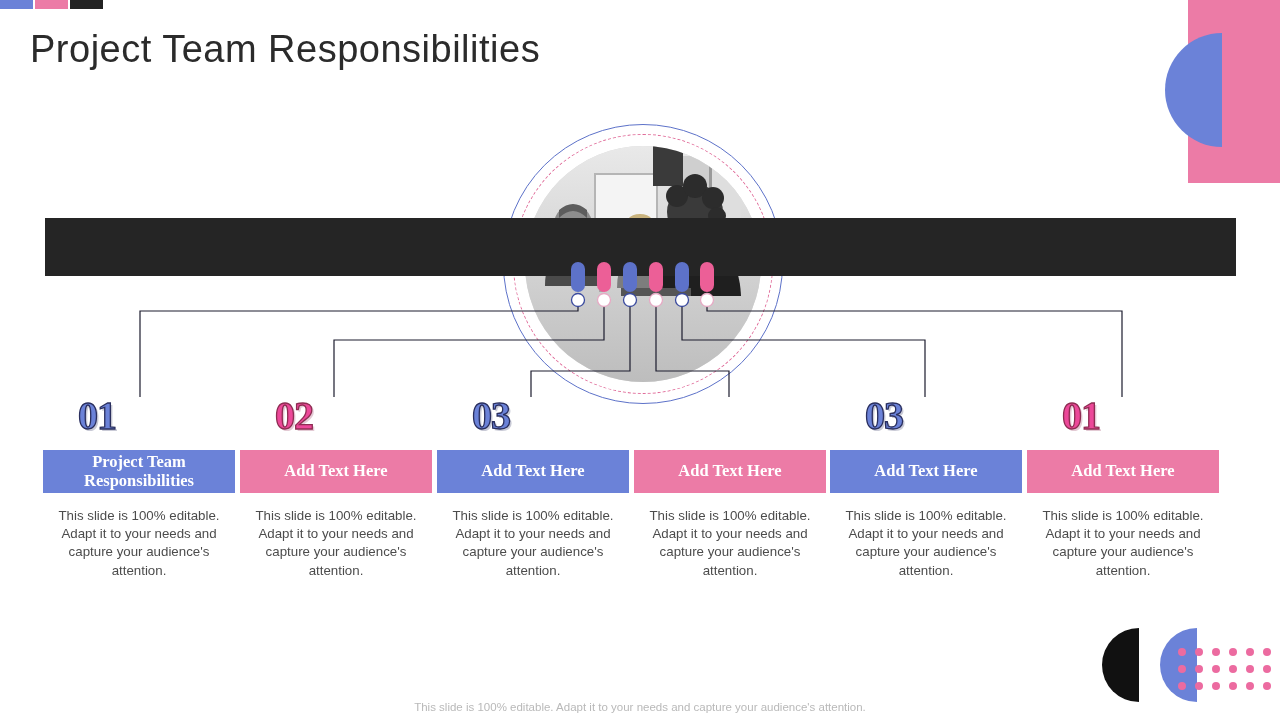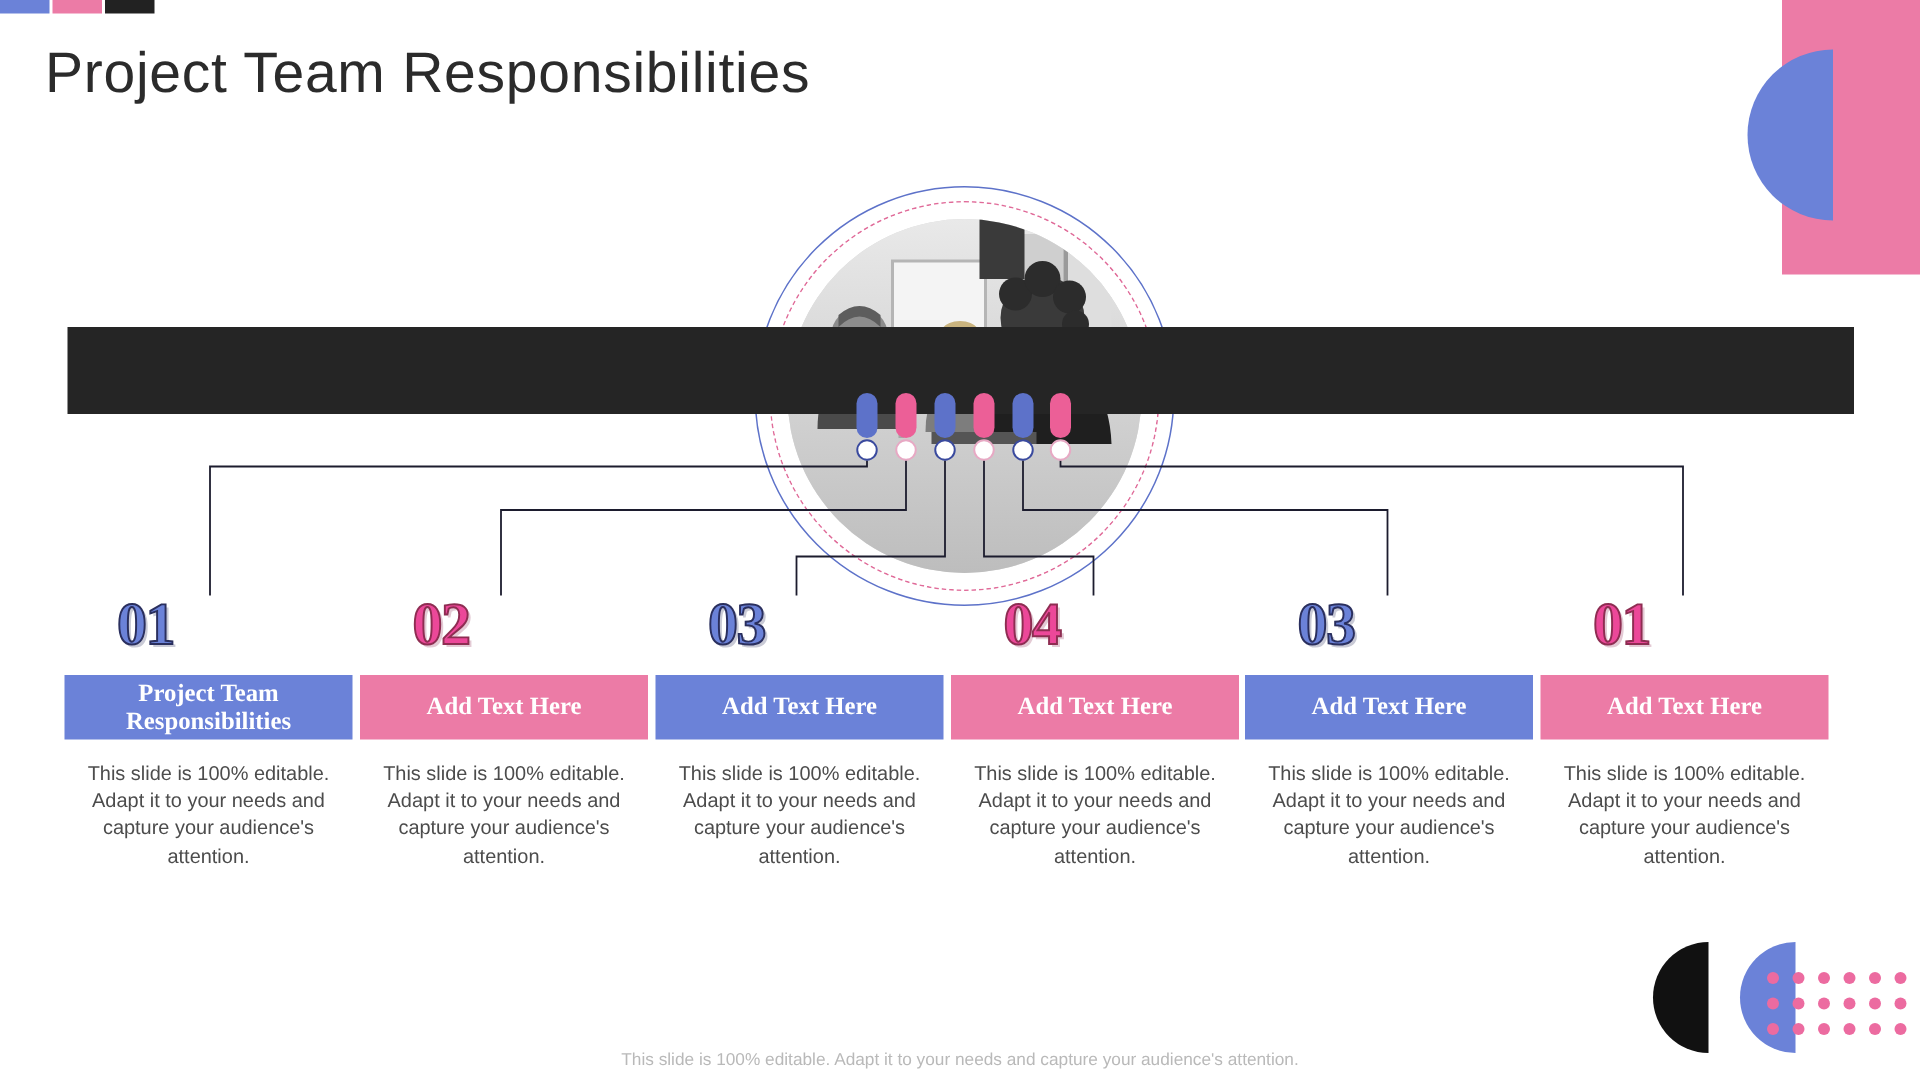--- a/index.html
+++ b/index.html
@@ -240,21 +240,20 @@
   <div class="body-text" style="left:53px; width:172px;">This slide is 100% editable. Adapt it to your needs and capture your audience's attention.</div>
 
   <div class="num pink" style="left:275px;">02</div>
   <div class="label-bar pink" style="left:240px; width:192px;">Add Text Here</div>
   <div class="body-text" style="left:250px; width:172px;">This slide is 100% editable. Adapt it to your needs and capture your audience's attention.</div>
 
   <div class="num blue" style="left:472px;">03</div>
   <div class="label-bar blue" style="left:437px; width:192px;">Add Text Here</div>
   <div class="body-text" style="left:447px; width:172px;">This slide is 100% editable. Adapt it to your needs and capture your audience's attention.</div>
 
-  <div class="num pink" style="left:669px;">04</div>
   <div class="label-bar pink" style="left:634px; width:192px;">Add Text Here</div>
   <div class="body-text" style="left:644px; width:172px;">This slide is 100% editable. Adapt it to your needs and capture your audience's attention.</div>
 
   <div class="num blue" style="left:865px;">03</div>
   <div class="label-bar blue" style="left:830px; width:192px;">Add Text Here</div>
   <div class="body-text" style="left:840px; width:172px;">This slide is 100% editable. Adapt it to your needs and capture your audience's attention.</div>
 
   <div class="num pink" style="left:1062px;">01</div>
   <div class="label-bar pink" style="left:1027px; width:192px;">Add Text Here</div>
   <div class="body-text" style="left:1037px; width:172px;">This slide is 100% editable. Adapt it to your needs and capture your audience's attention.</div>

